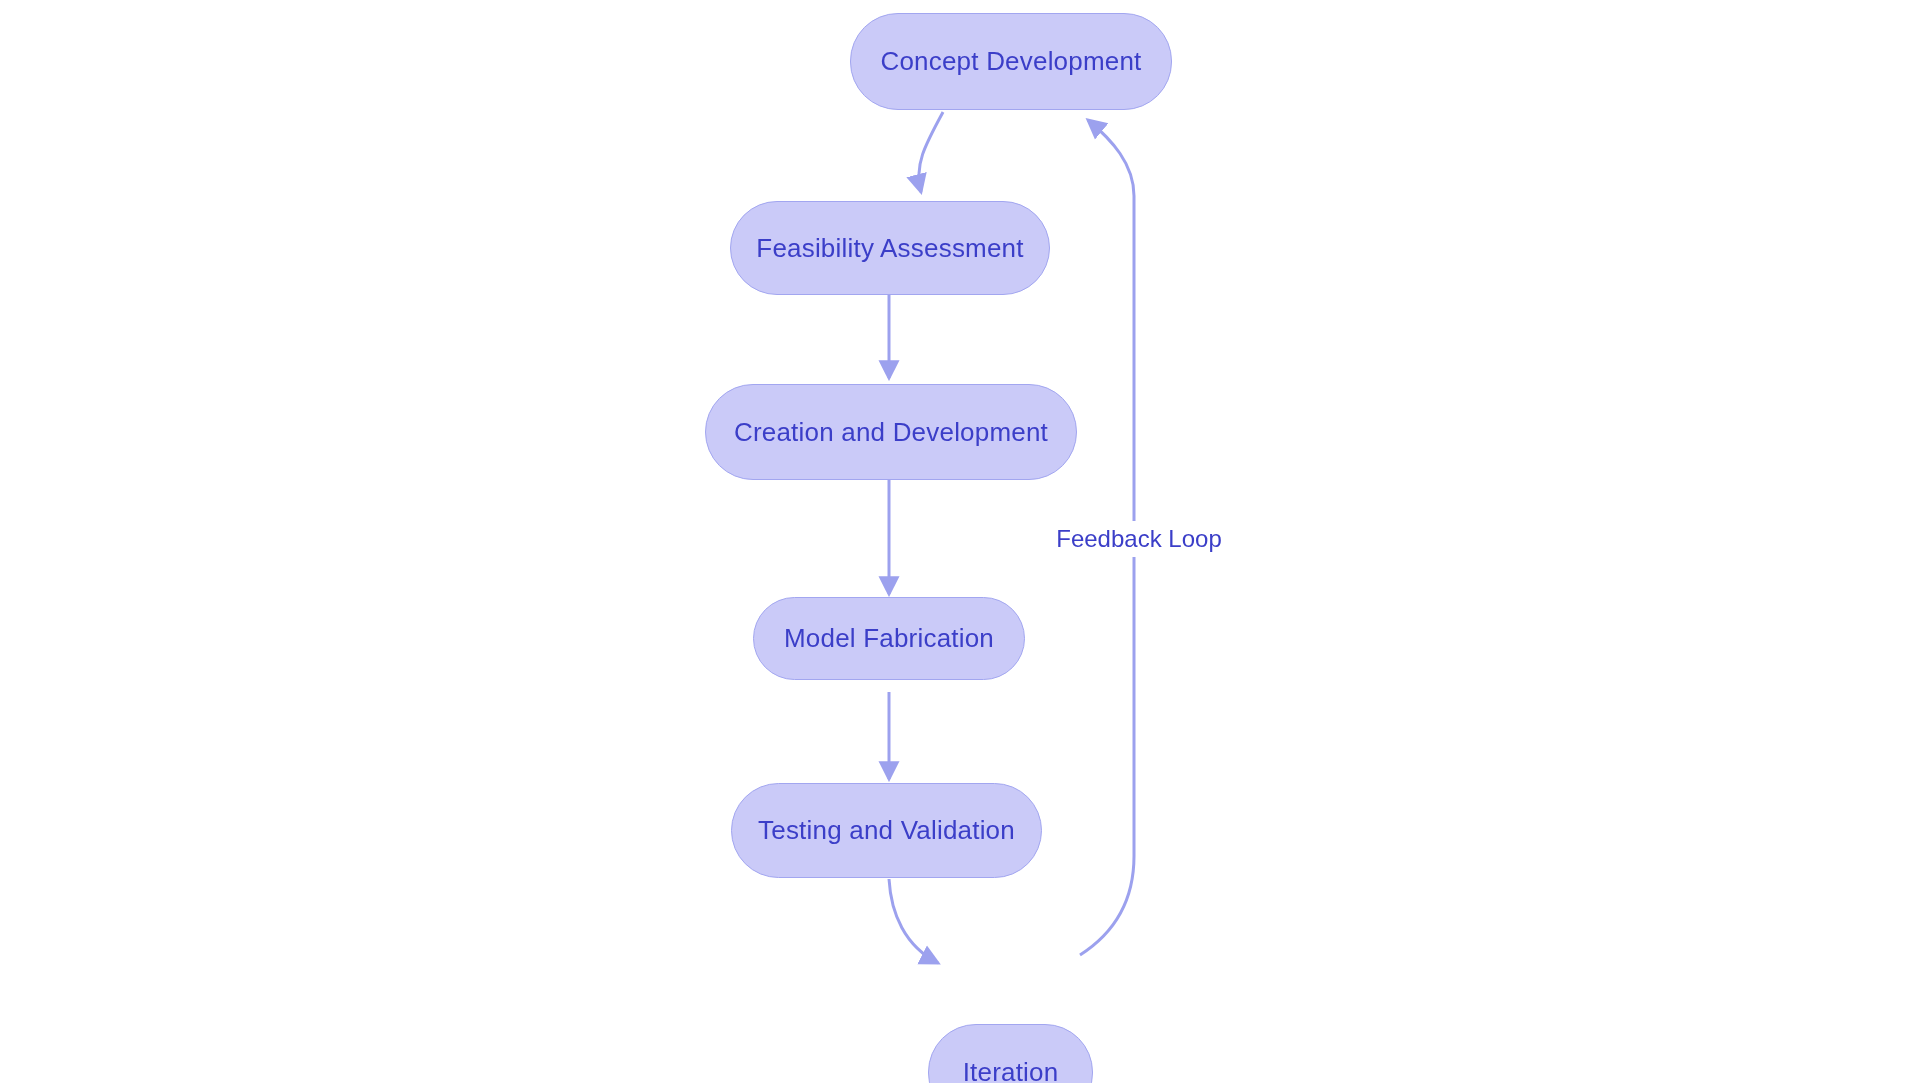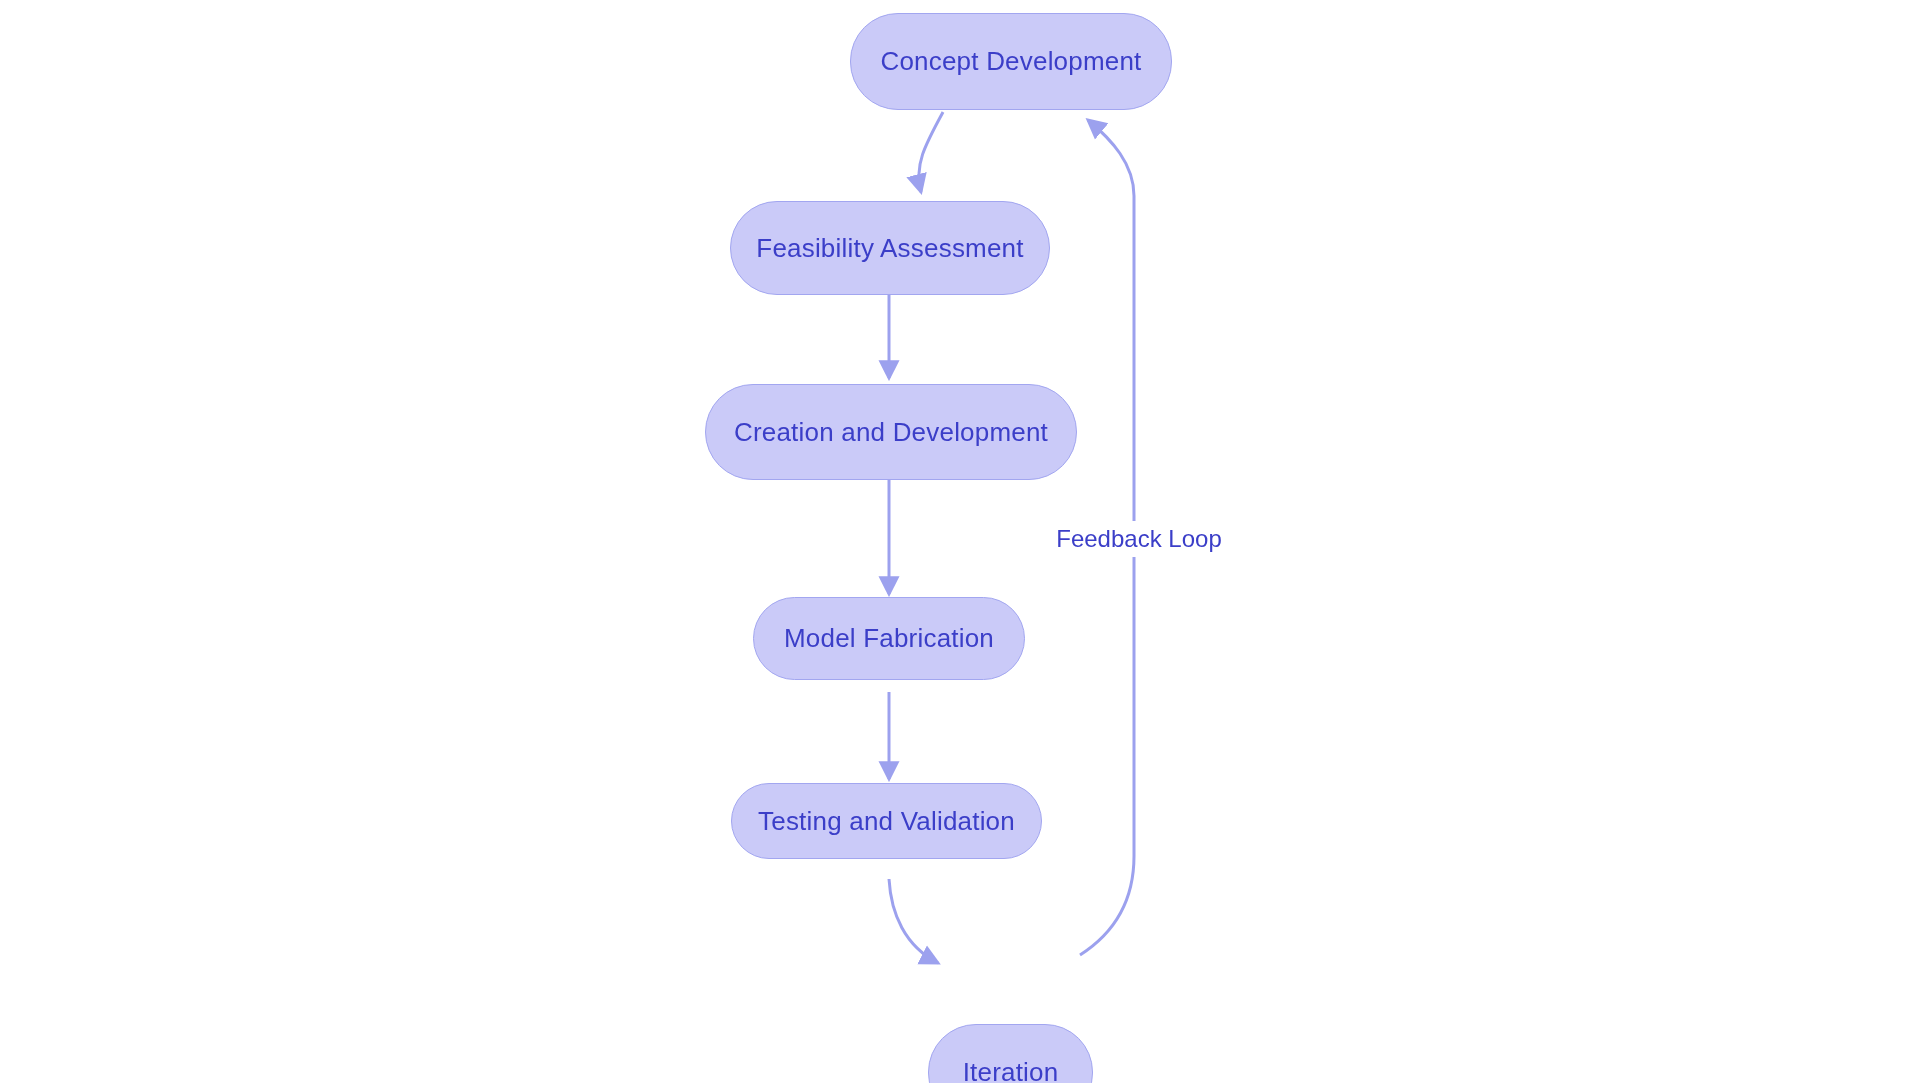--- a/index.html
+++ b/index.html
@@ -45,21 +45,21 @@
     border-radius: 48px;
     color: var(--node-text);
     font-size: 26px;
     white-space: nowrap;
     letter-spacing: 0.2px;
   }
   .node-concept     { left: 850px; top: 13px;  width: 322px; height: 97px; }
   .node-feasibility { left: 730px; top: 201px; width: 320px; height: 94px; }
   .node-creation    { left: 705px; top: 384px; width: 372px; height: 96px; }
   .node-model       { left: 753px; top: 597px; width: 272px; height: 83px; }
-  .node-testing     { left: 731px; top: 783px; width: 311px; height: 76px; }
+  .node-testing     { left: 731px; top: 783px; width: 311px; height: 95px; }
   .node-iteration   { left: 928px; top: 1024px; width: 165px; height: 97px; }
   .edge-label {
     position: absolute;
     left: 1133px;
     top: 539px;
     transform: translate(-50%, -50%);
     background: var(--edge-label-bg);
     color: var(--edge-label-text);
     font-size: 24px;
     padding: 4px 6px;

